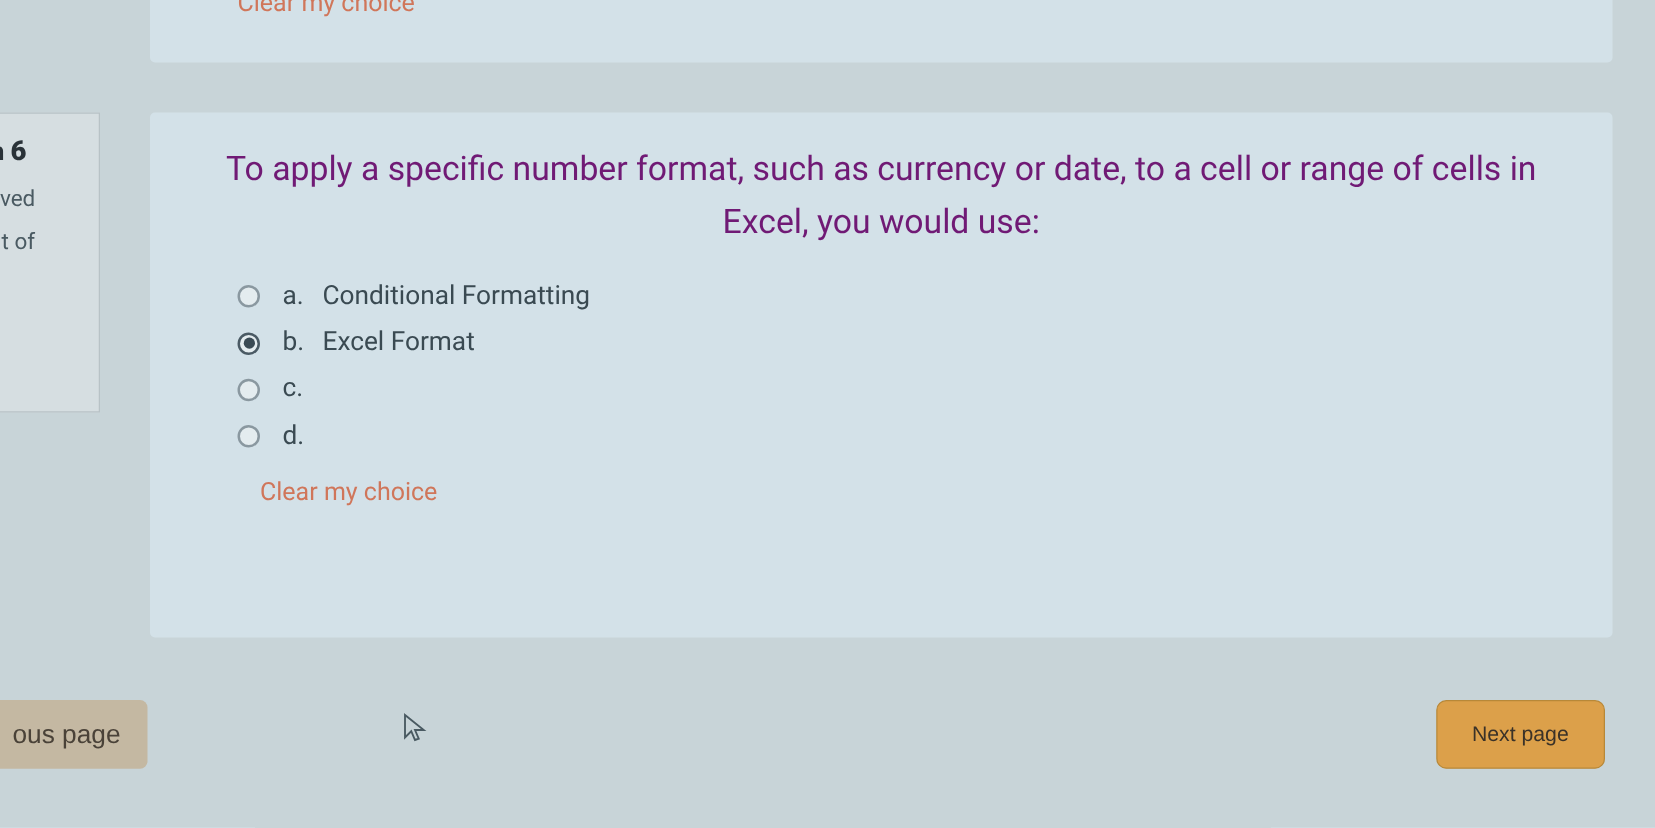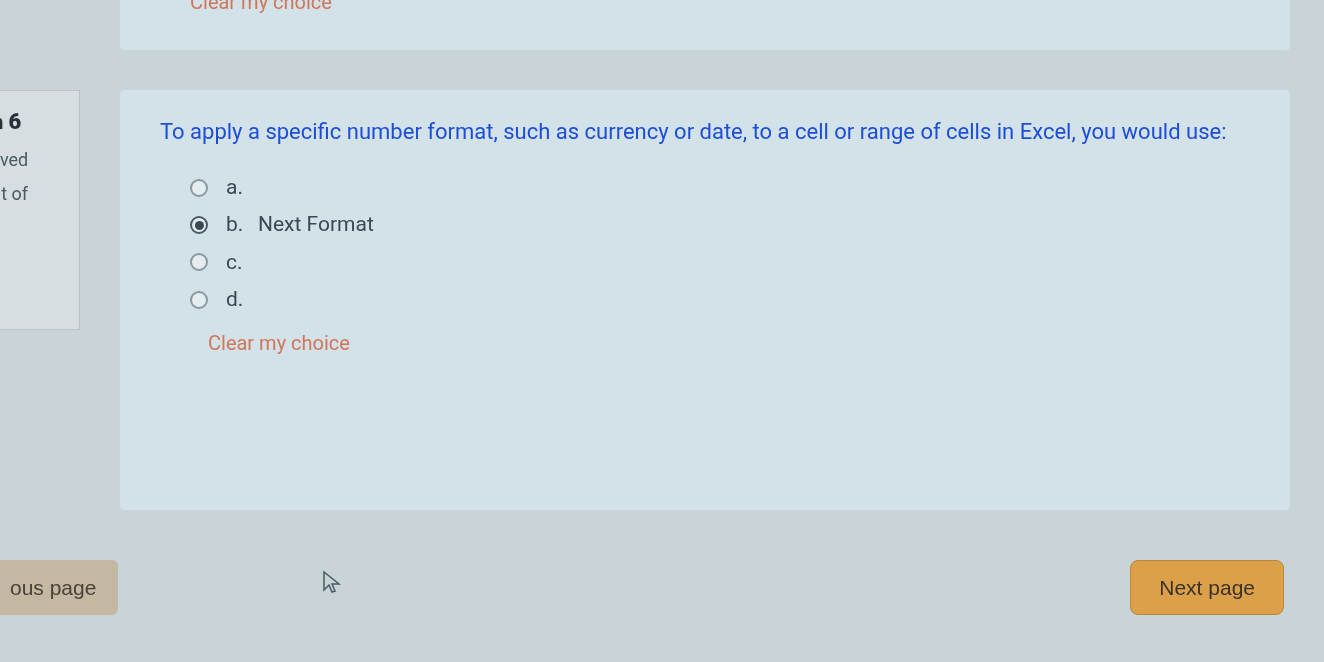--- a/index.html
+++ b/index.html
@@ -50,24 +50,25 @@
     left: 120px;
     top: 90px;
     width: 1170px;
     height: 420px;
     background: #d3e1e8;
     border-radius: 4px;
     padding: 25px 40px 30px 40px;
     color: #3a4a52;
   }
   .qtext {
-    font-size: 22px;
+    font-size: 27px;
     line-height: 1.55;
     margin-bottom: 25px;
-    color: #1d4ed8;
+    color: #701a75;
+    text-align: center;
   }
   .options { margin-left: 30px; }
   .option {
     display: flex;
     align-items: center;
     font-size: 21px;
     line-height: 1.3;
     margin: 10px 0;
     color: #3a4a52;
     cursor: pointer;
@@ -118,21 +119,21 @@
   }
   .next-btn {
     position: absolute;
     right: 40px;
     top: 560px;
     height: 55px;
     padding: 0 28px;
     background: #dca04a;
     color: #3a3228;
     border-radius: 8px;
-    font-size: 21px;
+    font-size: 17px;
     display: flex;
     align-items: center;
     border: 1px solid #b88838;
     cursor: pointer;
   }
   .cursor {
     position: absolute;
     left: 320px;
     top: 570px;
     width: 24px;
@@ -154,25 +155,26 @@
   <div>saved</div>
   <div>out of</div>
 </div>
 
 <div class="question-panel">
   <div class="qtext">To apply a specific number format, such as currency or date, to a cell or range of cells in Excel, you would use:</div>
   <div class="options">
       <div class="option">
         <span class="radio"></span>
         <span class="opt-letter">a.</span>
+        <span>Conditional Formatting</span>
       </div>
       <div class="option">
         <span class="radio checked"></span>
         <span class="opt-letter">b.</span>
-        <span>Next Format</span>
+        <span>Excel Format</span>
       </div>
       <div class="option">
         <span class="radio"></span>
         <span class="opt-letter">c.</span>
       </div>
       <div class="option">
         <span class="radio"></span>
         <span class="opt-letter">d.</span>
       </div>
     </div>

